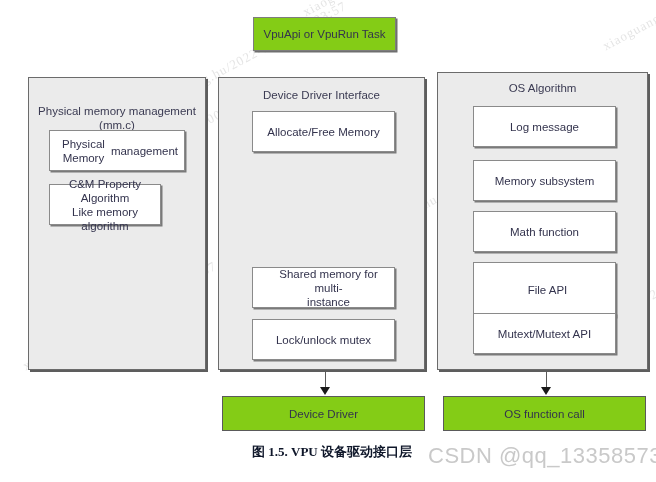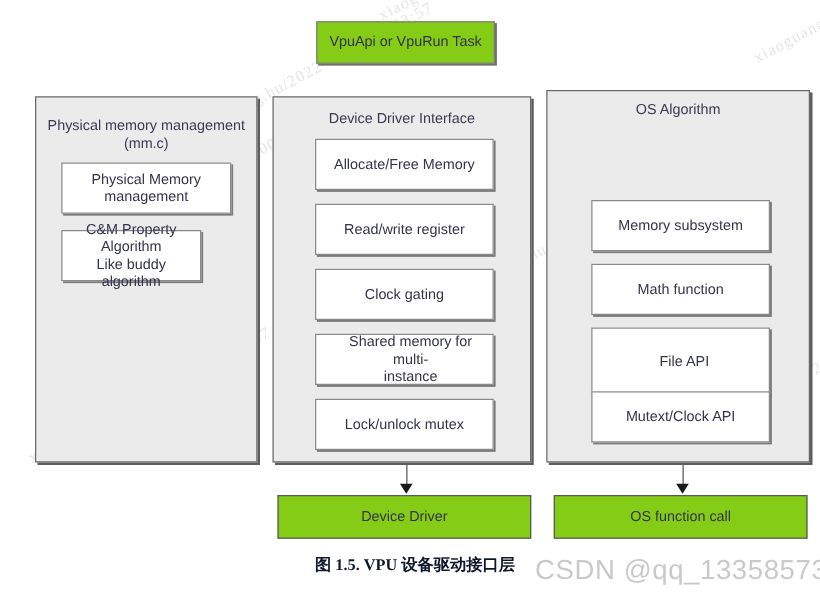--- a/index.html
+++ b/index.html
@@ -116,83 +116,80 @@
   <div class="wm" style="left:360px; top:230px;">xiaoguang.hu/2022-10-25-00:03:57</div>
   <div class="wm" style="left:20px; top:360px;">xiaoguang.hu/2022-10-25-00:03:57</div>
   <div class="wm" style="left:570px; top:330px;">xiaoguang.hu/2022-10-25-00:03:57</div>
   <div class="wm" style="left:150px; top:100px;">xiaoguang.hu/2022-10-25-00:03:57</div>
 
   <div class="box" style="left:253px; top:17px; width:143px; height:34px;">
     <span>VpuApi or VpuRun Task</span>
   </div>
 
   <div class="panel" style="left:28px; top:77px; width:178px; height:293px;">
-    <div class="panel-title" style="top:16px;text-align:center;">
+    <div class="panel-title" style="top:26px;text-align:center;">
       <div>Physical memory management</div>
       <div>(mm.c)</div>
     </div>
 
-    <div class="box inner" style="left:20px; top:52px; width:136px; height:41px; flex-direction:column;">
+    <div class="box inner" style="left:20px; top:52px; width:136px; height:41px; flex-direction:row;">
       <span>Physical Memory</span>
       <span>management</span>
     </div>
 
     <div class="box inner" style="left:20px; top:106px; width:112px; height:41px; flex-direction:column;">
       <span>C&amp;M Property Algorithm</span>
-      <span>Like buddy algorithm</span>
+      <span>Like memory algorithm</span>
     </div>
   </div>
 
   <div class="panel" style="left:218px; top:77px; width:207px; height:293px;">
     <div class="panel-title" style="top:10px;">
       <div>Device Driver Interface</div>
     </div>
 
     <div class="box inner" style="left:33px; top:33px; width:143px; height:41px;">
       <span>Allocate/Free Memory</span>
     </div>
 
-    <div class="box inner" style="left:33px; top:85px; width:143px; height:41px;">
-      <span>Read/write register</span>
-    </div>
-
-    <div class="box inner" style="left:33px; top:137px; width:143px; height:41px;">
-      <span>Clock gating</span>
-    </div>
+
 
     <div class="box inner" style="left:33px; top:189px; width:143px; height:41px; flex-direction:column;padding-left:16px;">
       <span>Shared memory for multi-</span>
       <span>instance</span>
     </div>
 
     <div class="box inner" style="left:33px; top:241px; width:143px; height:41px;">
       <span>Lock/unlock mutex</span>
     </div>
   </div>
 
   <div class="panel" style="left:437px; top:72px; width:211px; height:298px;">
     <div class="panel-title" style="top:8px;">
       <div>OS Algorithm</div>
     </div>
 
+    <div class="box inner" style="left:35px; top:33px; width:143px; height:41px;">
+      <span>Log message</span>
+    </div>
 
     <div class="box inner" style="left:35px; top:87px; width:143px; height:41px;">
       <span>Memory subsystem</span>
     </div>
 
     <div class="box inner" style="left:35px; top:138px; width:143px; height:41px;text-align:center;">
       <span>Math function</span>
     </div>
 
     <div class="box inner" style="left:35px; top:189px; width:143px; height:55px;padding-left:12px;">
       <span>File API</span>
     </div>
 
     <div class="box inner" style="left:35px; top:240px; width:143px; height:41px;">
-      <span>Mutext/Clock API</span>
+      <span>Mutext/Mutext API</span>
     </div>
   </div>
 
   <div class="vline" style="left:325px; top:371px; height:19px;"></div>
   <div class="arrowhead" style="left:320px; top:387px;"></div>
 
   <div class="vline" style="left:546px; top:371px; height:19px;"></div>
   <div class="arrowhead" style="left:541px; top:387px;"></div>
 
   <div class="box" style="left:443px; top:396px; width:203px; height:35px; box-shadow:none; border:1px solid #5a5a5a;">

